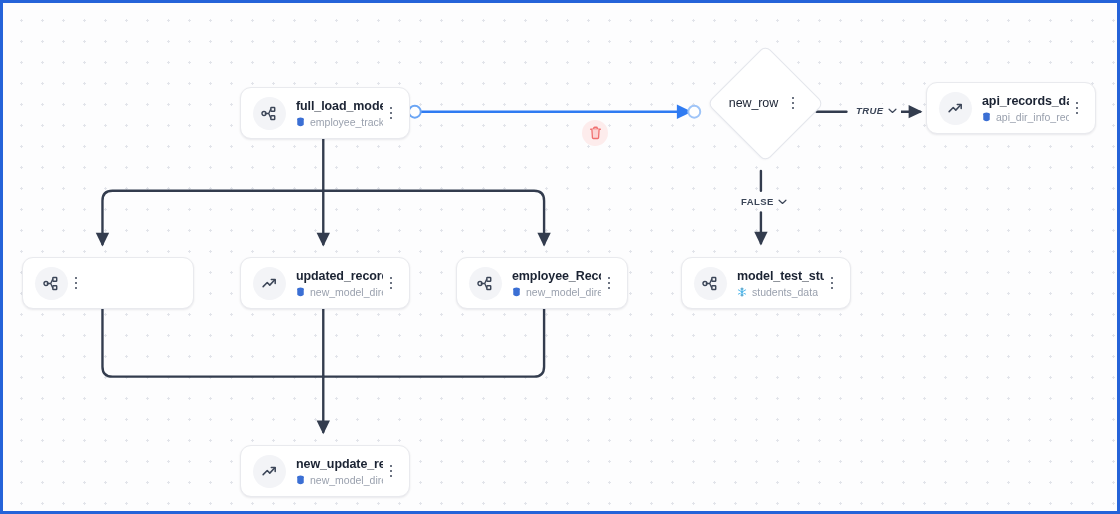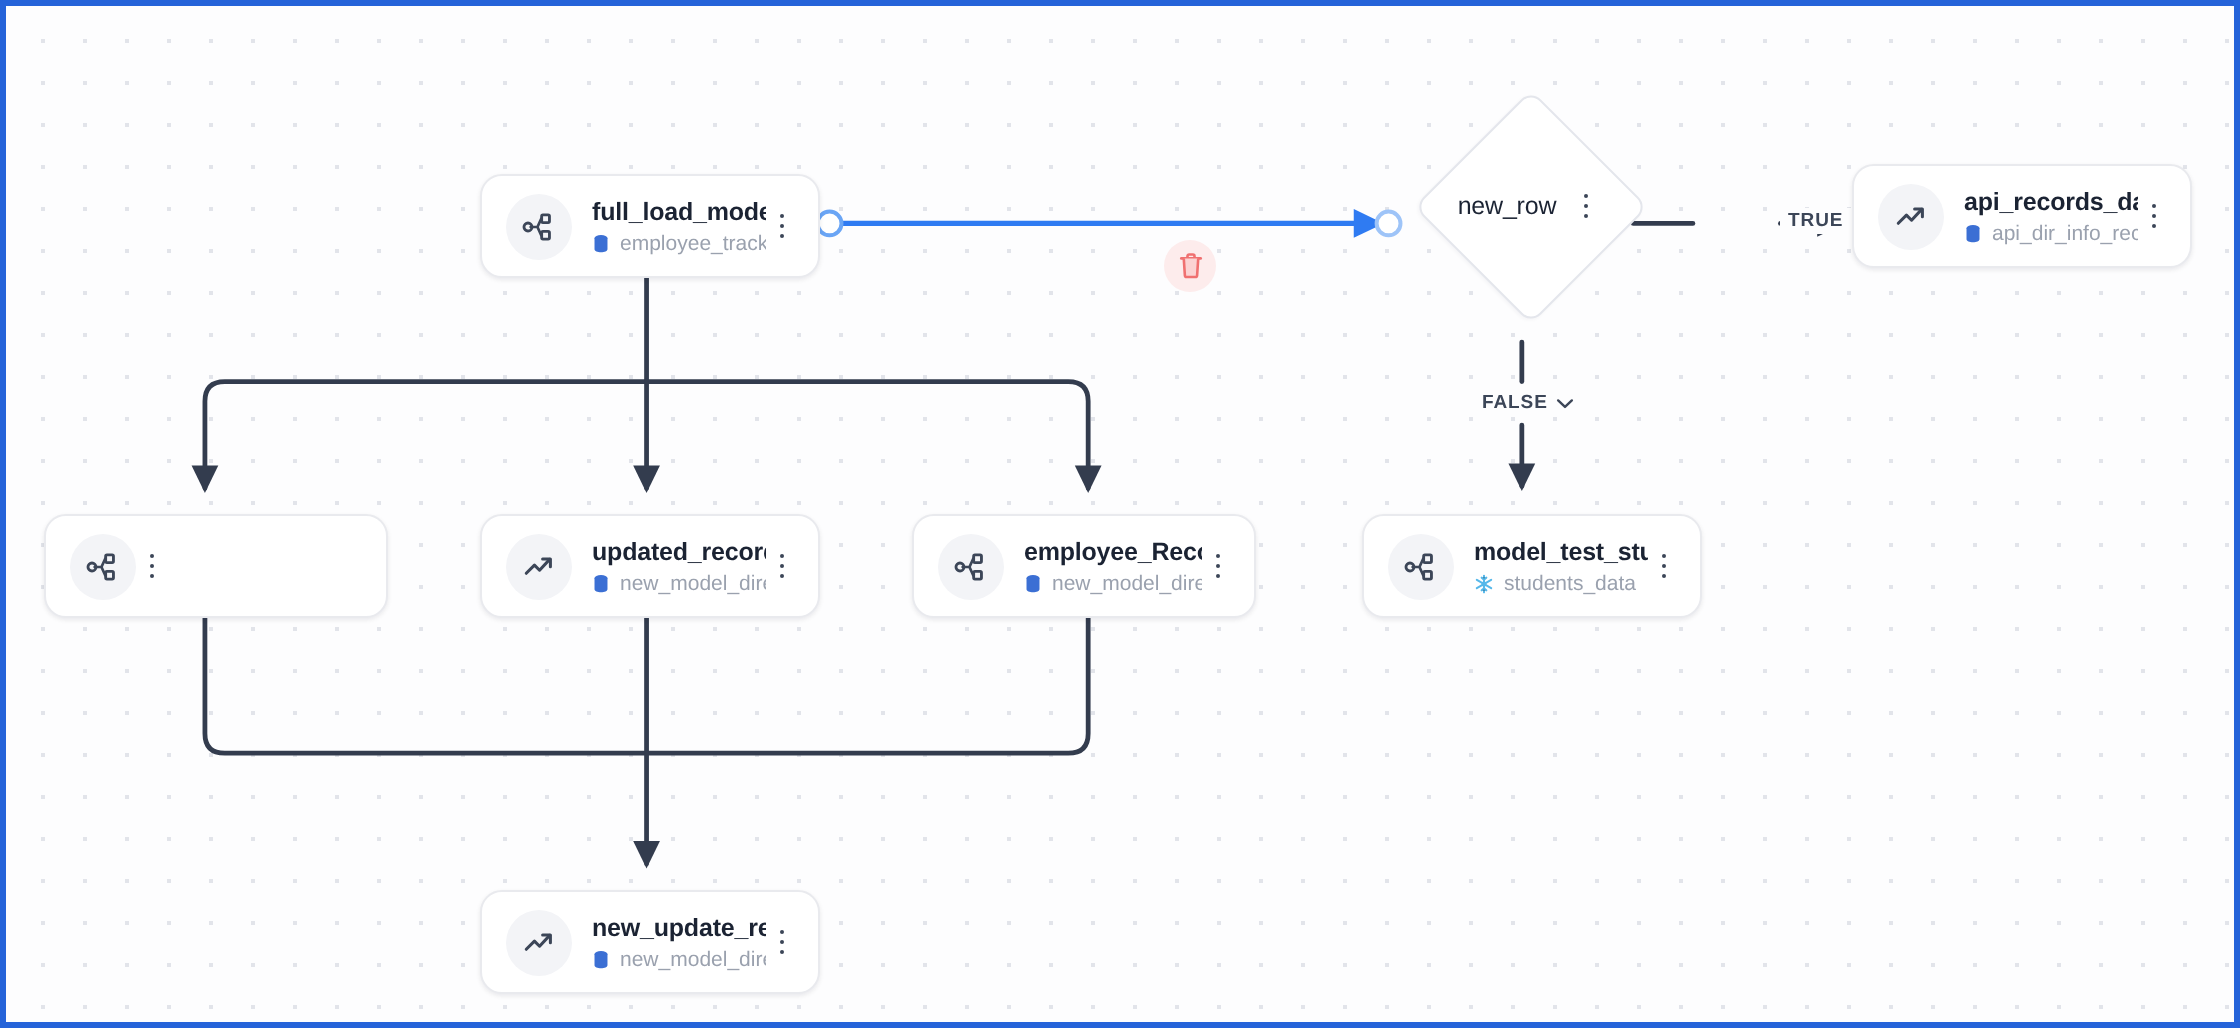--- a/index.html
+++ b/index.html
@@ -182,21 +182,21 @@
     </svg>
 
     <div class="edge-delete" style="left:579px; top:117px;">
       <svg width="13" height="14" viewBox="0 0 14 15">
         <path d="M1.8,3.4 h10.4" stroke="#f07070" stroke-width="1.5" stroke-linecap="round" fill="none"></path>
         <path d="M5.1,3.4 V2.2 a0.9,0.9 0 0 1 0.9,-0.9 h2 a0.9,0.9 0 0 1 0.9,0.9 V3.4" stroke="#f07070" stroke-width="1.4" fill="none" stroke-linejoin="round"></path>
         <path d="M3.1,3.4 l0.6,9.1 a1,1 0 0 0 1,0.9 h4.6 a1,1 0 0 0 1,-0.9 l0.6,-9.1" stroke="#f07070" stroke-width="1.4" fill="#fbd3d3" stroke-linejoin="round"></path>
       </svg>
     </div>
 
-    <div class="edge-label" style="left:887px; top:101px;">
+    <div class="edge-label" style="left:849px; top:101px;font-style:italic;">
       <span>TRUE</span>
       <svg class="chev" width="9" height="6" viewBox="0 0 10 7">
         <path d="M1,1.4 L5,5.2 L9,1.4" stroke="#3c4658" stroke-width="1.4" fill="none" stroke-linecap="round" stroke-linejoin="round"></path>
       </svg>
     </div>
 
     <div class="edge-label" style="left:734px; top:192px;">
       <span>FALSE</span>
       <svg class="chev" width="9" height="6" viewBox="0 0 10 7">
         <path d="M1,1.4 L5,5.2 L9,1.4" stroke="#3c4658" stroke-width="1.4" fill="none" stroke-linecap="round" stroke-linejoin="round"></path>

